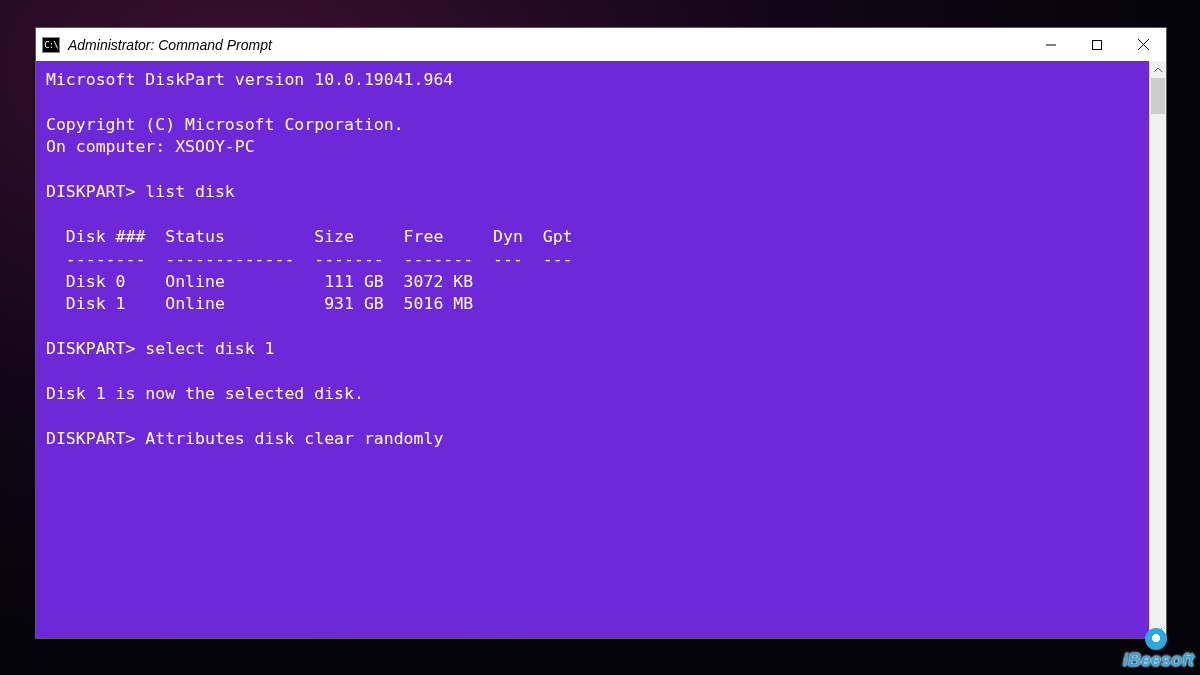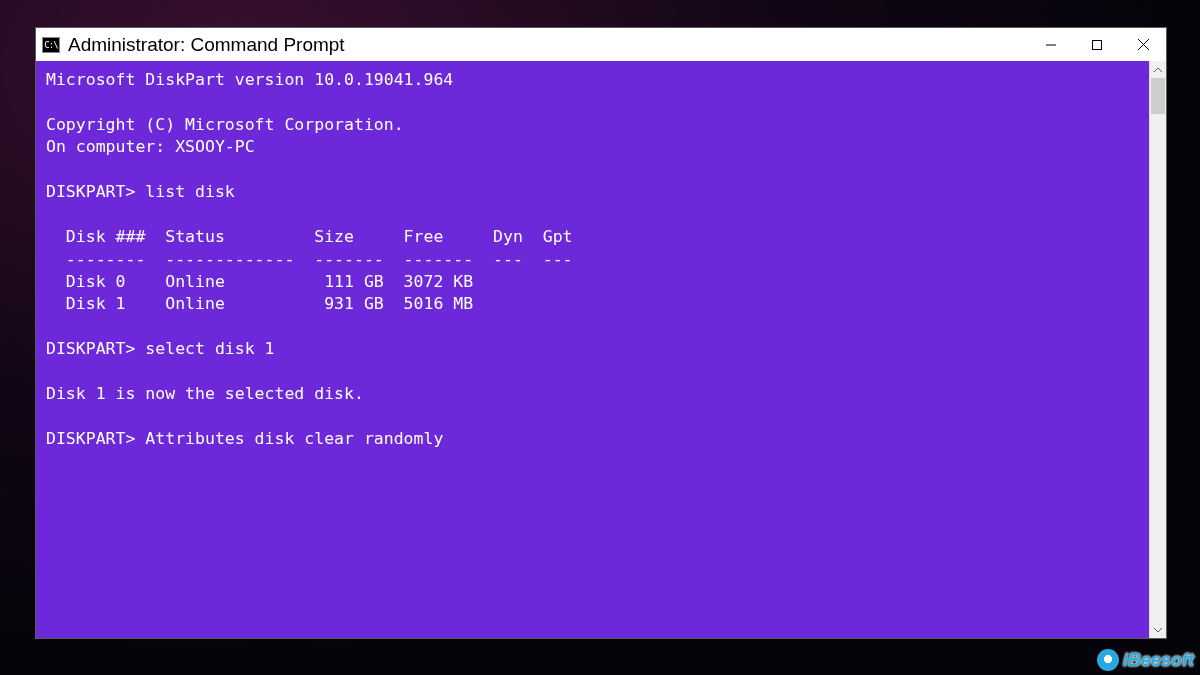--- a/index.html
+++ b/index.html
@@ -31,23 +31,24 @@
     width: 18px; height: 16px;
     background: #000;
     margin-right: 8px;
     display: flex; align-items: center; justify-content: center;
     color: #fff;
     font-size: 9px; font-family: monospace;
     letter-spacing: -1px;
     border: 1px solid #888;
   }
   .titlebar .title {
-    font-size: 19px;
+    font-size: 14px;
     color: #000;
     flex: 1;
+    font-style: italic;
   }
   .win-controls { display: flex; height: 100%; }
   .win-btn {
     width: 46px; height: 100%;
     display: flex; align-items: center; justify-content: center;
     color: #000;
   }
   .win-btn svg { stroke: #000; fill: none; stroke-width: 1; }
   .client {
     flex: 1;
@@ -87,20 +88,21 @@
   }
   .watermark {
     position: absolute;
     right: 6px; bottom: 4px;
     display: flex; align-items: center;
     color: #2aa9e0;
     font-style: italic;
     font-weight: 600;
     font-size: 18px;
     text-shadow: 0 0 3px #fff, 0 0 2px #fff;
+    flex-direction: column;
   }
   .watermark .logo {
     width: 22px; height: 22px;
     border-radius: 50%;
     background: radial-gradient(circle at 50% 45%, #fff 0 30%, #2aa9e0 32% 100%);
     margin-right: 4px;
     border: 2px solid #2aa9e0;
     position: relative;
   }
 </style>

